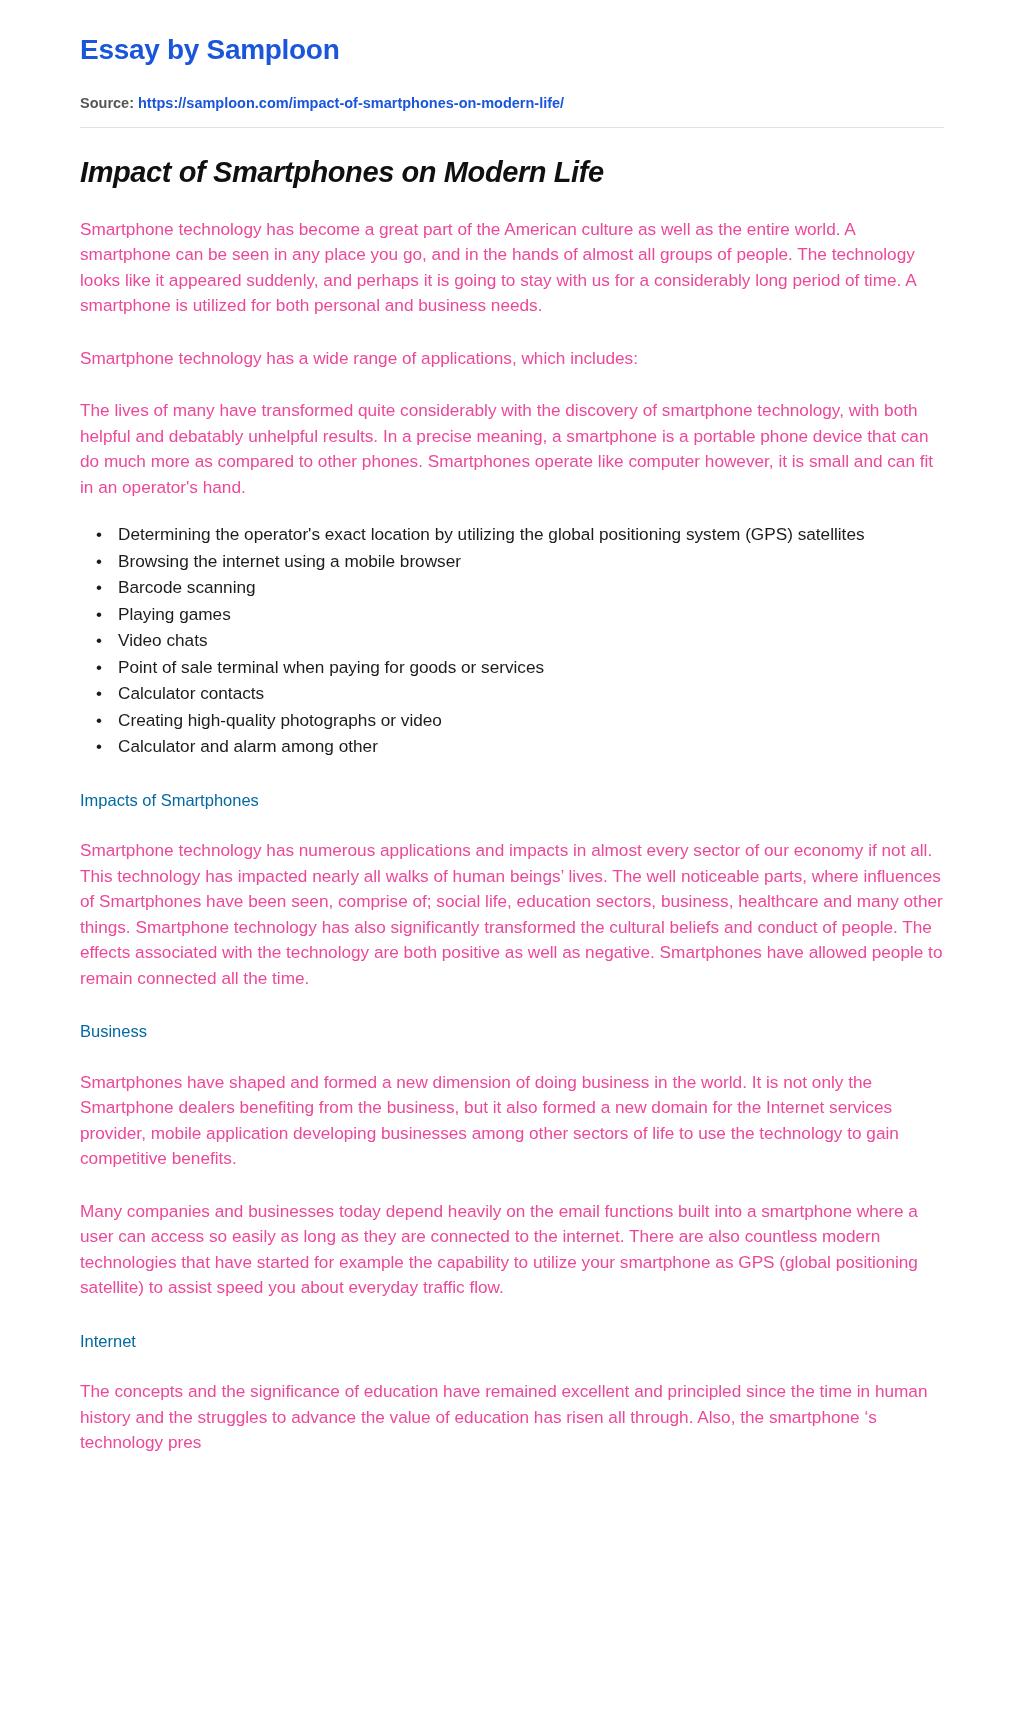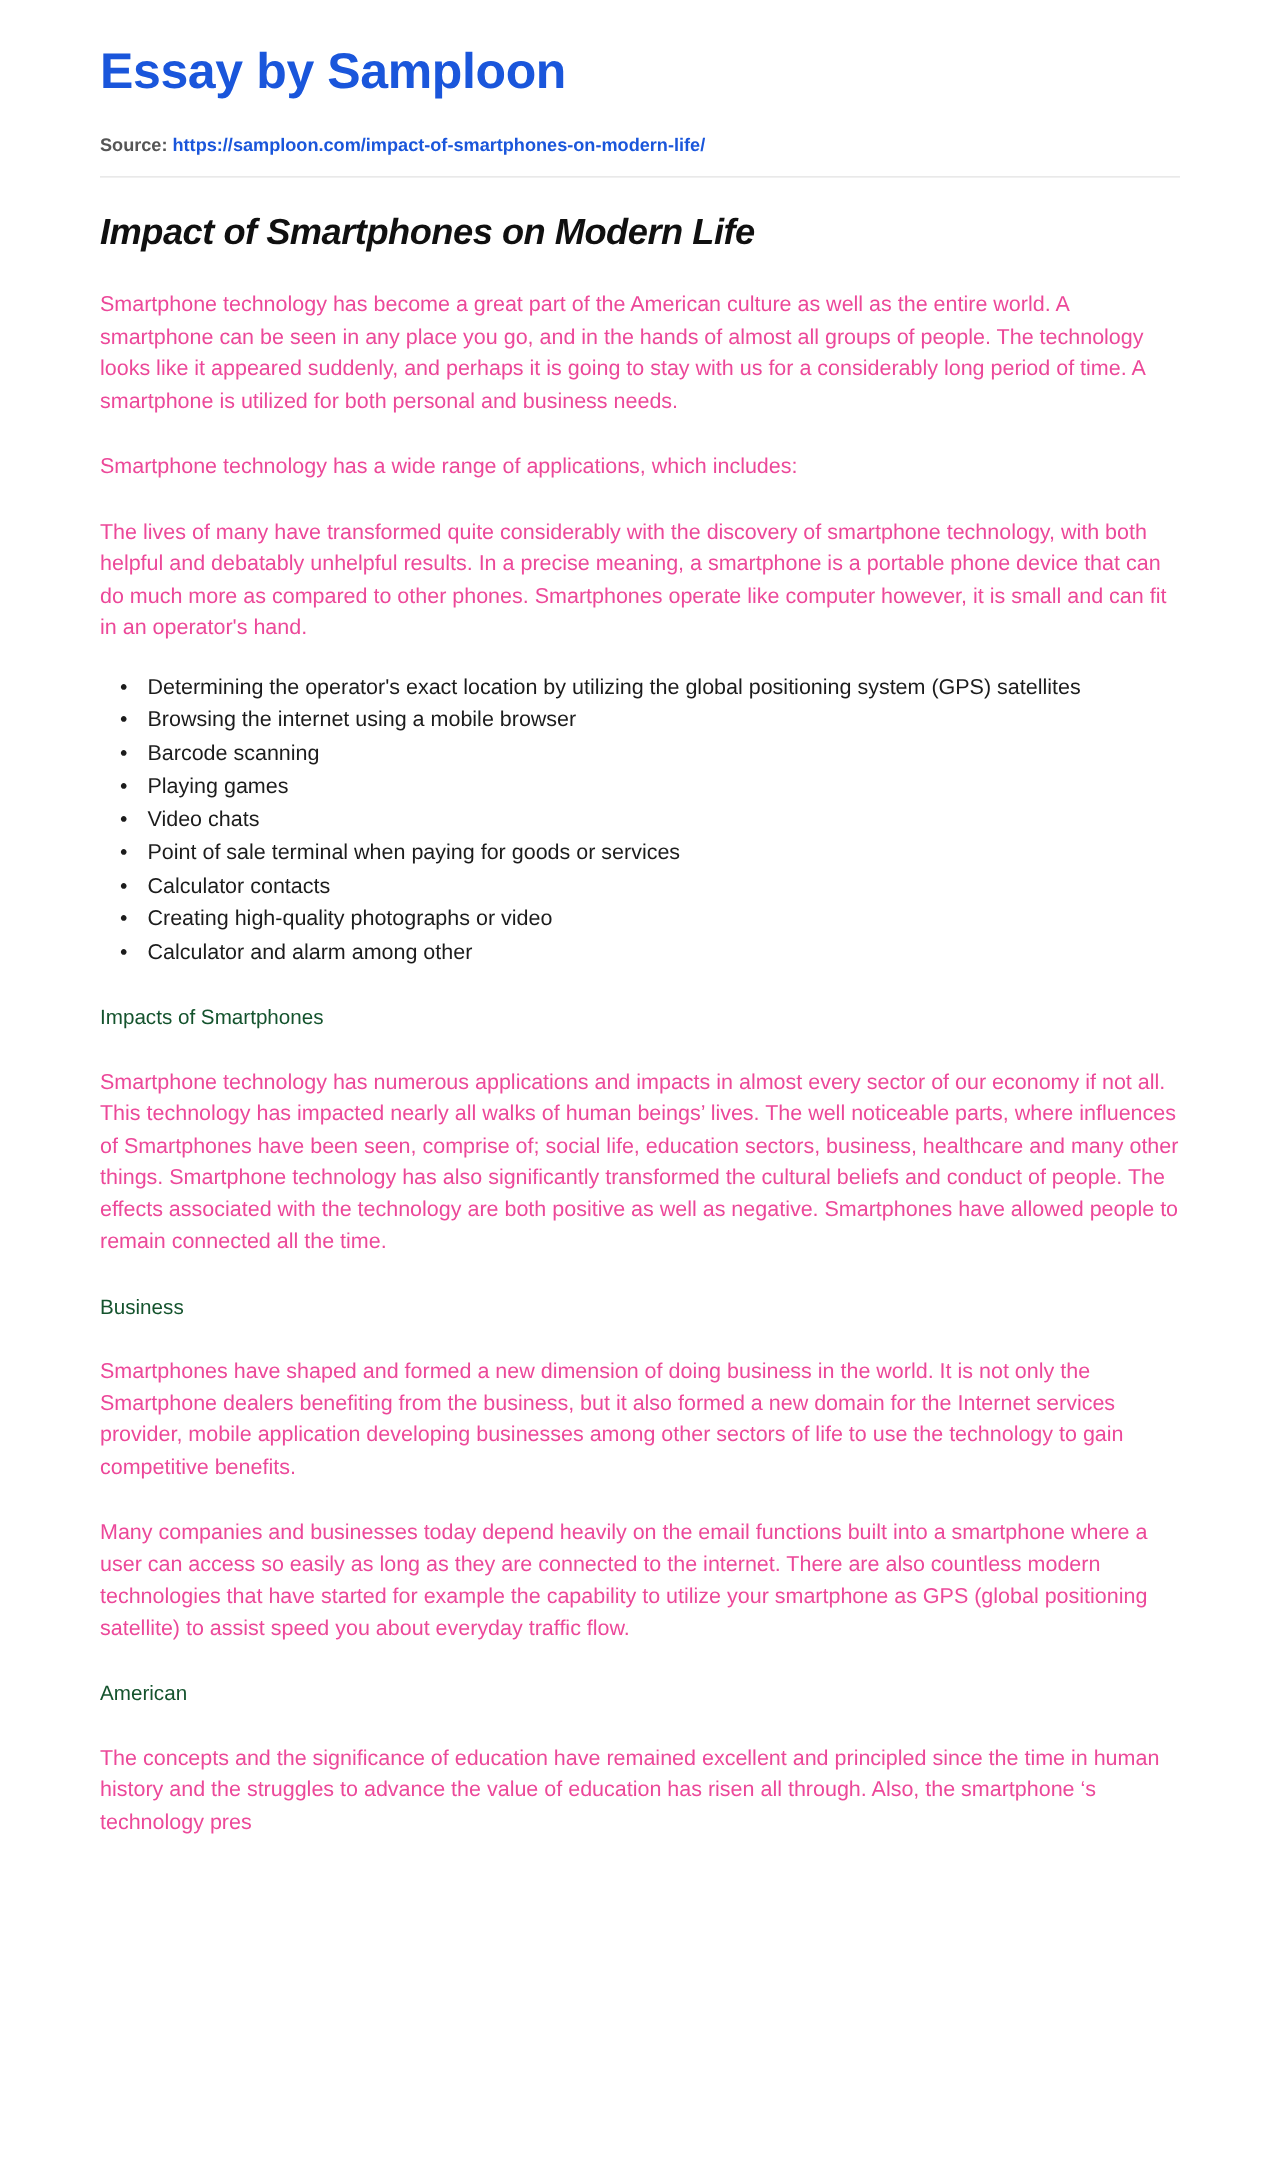--- a/index.html
+++ b/index.html
@@ -16,21 +16,21 @@
     overflow: hidden;
   }
   .page {
     width: 1024px;
     min-height: 1729px;
     box-sizing: border-box;
     padding: 0 80px;
     background: #ffffff;
   }
   .brand {
-    font-size: 40px;
+    font-size: 28px;
     font-weight: bold;
     color: #1a56db;
     letter-spacing: -0.3px;
     padding-top: 33px;
     line-height: 1.2;
   }
   .source-line {
     margin-top: 28px;
     font-size: 14.5px;
     color: #4b4b4b;
@@ -67,21 +67,21 @@
     font-size: 17.2px;
     line-height: 25.5px;
     color: #ec4899;
     font-weight: 500;
     text-align: left;
   }
   h2.sub-head {
     margin: 30px 0 0 0;
     font-size: 16.5px;
     font-weight: normal;
-    color: #14532d;
+    color: #0369a1;
     line-height: 1.3;
   }
   ul.app-list {
     margin: 22px 0 0 0;
     padding-left: 36px;
     list-style: none;
   }
   ul.app-list li {
     position: relative;
     font-size: 17.2px;
@@ -137,17 +137,17 @@
   <h2 class="sub-head">Impacts of Smartphones</h2>
 
   <p class="body-text">Smartphone technology has numerous applications and impacts in almost every sector of our economy if not all. This technology has impacted nearly all walks of human beings’ lives. The well noticeable parts, where influences of Smartphones have been seen, comprise of; social life, education sectors, business, healthcare and many other things. Smartphone technology has also significantly transformed the cultural beliefs and conduct of people. The effects associated with the technology are both positive as well as negative. Smartphones have allowed people to remain connected all the time.</p>
 
   <h2 class="sub-head">Business</h2>
 
   <p class="body-text">Smartphones have shaped and formed a new dimension of doing business in the world. It is not only the Smartphone dealers benefiting from the business, but it also formed a new domain for the Internet services provider, mobile application developing businesses among other sectors of life to use the technology to gain competitive benefits.</p>
 
   <p class="body-text">Many companies and businesses today depend heavily on the email functions built into a smartphone where a user can access so easily as long as they are connected to the internet. There are also countless modern technologies that have started for example the capability to utilize your smartphone as GPS (global positioning satellite) to assist speed you about everyday traffic flow.</p>
 
-  <h2 class="sub-head">American</h2>
+  <h2 class="sub-head">Internet</h2>
 
   <p class="body-text">The concepts and the significance of education have remained excellent and principled since the time in human history and the struggles to advance the value of education has risen all through. Also, the smartphone ‘s technology pres</p>
 
 </div>
 
 </body></html>

